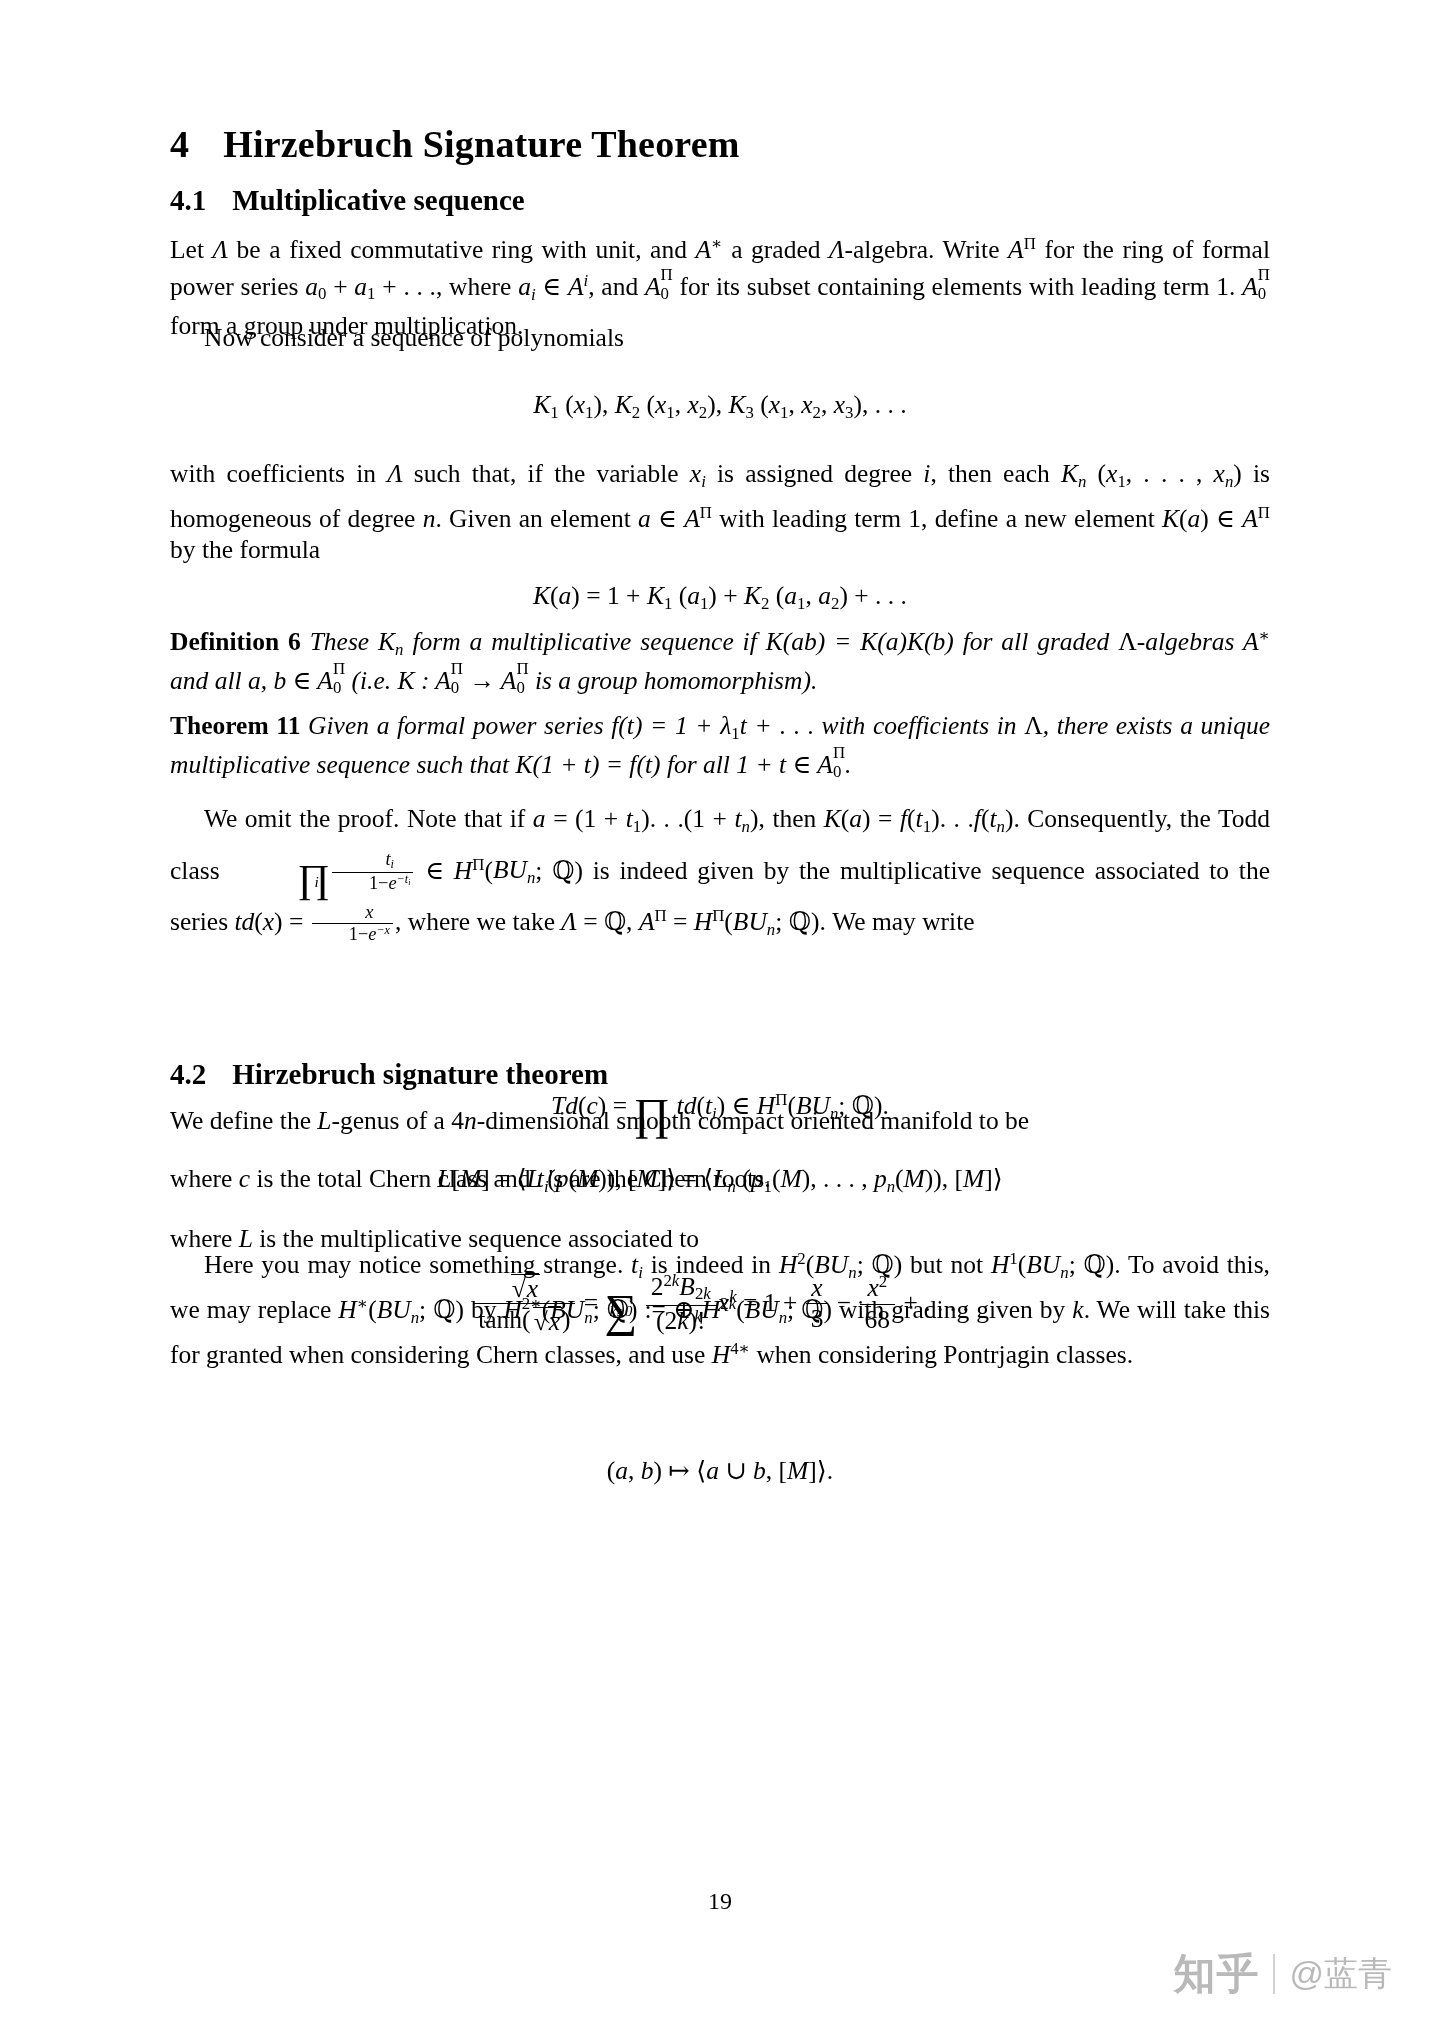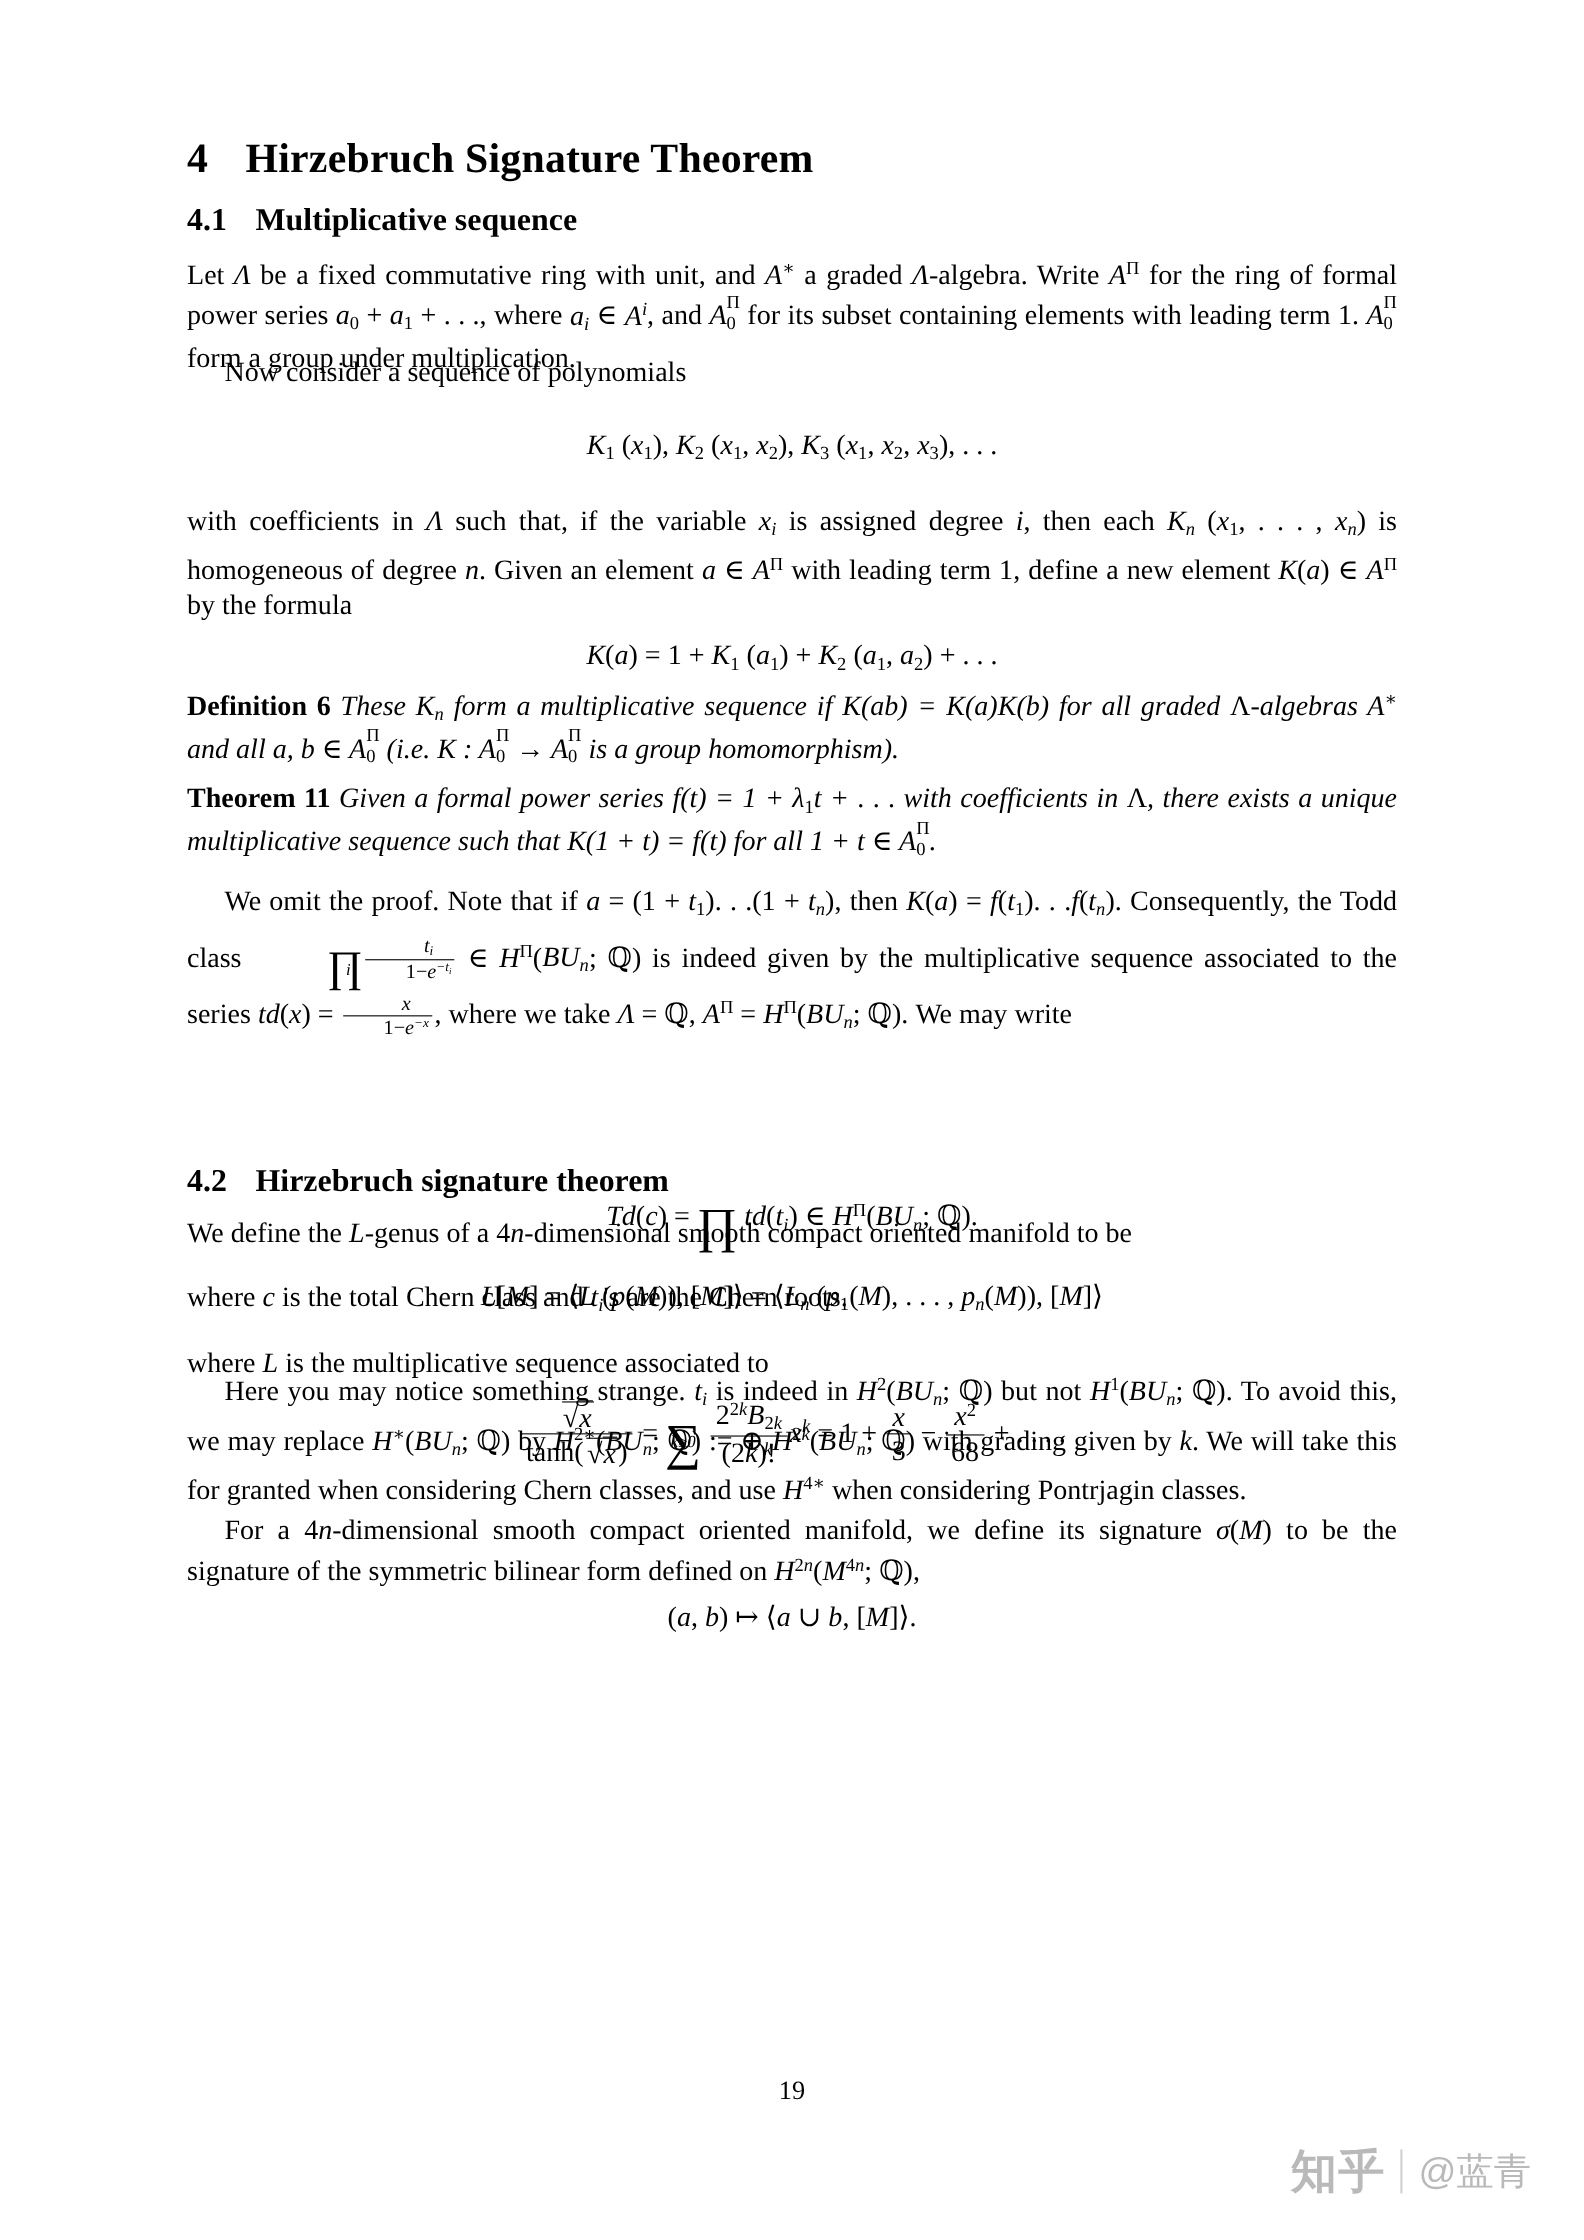--- a/index.html
+++ b/index.html
@@ -161,23 +161,20 @@
       <span class="num">2<sup class="sn">2<i class="m">k</i></sup><i class="m">B</i><sub class="sn">2<i class="m">k</i></sub></span>
       <span class="den">(2<i class="m">k</i>)!</span>
     </span><i class="m">x<sup class="s">k</sup></i>
     = 1 +
     <span class="frac bigfrac" style="font-size:1em;"><span class="num"><i class="m">x</i></span><span class="den">3</span></span>
     −
     <span class="frac bigfrac" style="font-size:1em;"><span class="num"><i class="m">x</i><sup class="sn">2</sup></span><span class="den">68</span></span>
     + <span class="up">. . . .</span>
   </div>
 
-  <p class="body indent" style="top:1375px;">
-    For a 4<i class="m">n</i>-dimensional smooth compact oriented manifold, we define its signature <i class="m">σ</i>(<i class="m">M</i>) to be the signature of the symmetric bilinear form defined on <i class="m">H</i><sup class="sn">2<i class="m">n</i></sup>(<i class="m">M</i><sup class="sn">4<i class="m">n</i></sup>; ℚ),
-  </p>
 
   <div class="eq" style="top:1455px;">
     (<i class="m">a</i><span class="up">,</span> <i class="m">b</i>) ↦ ⟨<i class="m">a</i> ∪ <i class="m">b</i><span class="up">,</span> [<i class="m">M</i>]⟩<span class="up">.</span>
   </div>
 
   <div class="pgnum">19</div>
 
 </div>
 
 <div class="watermark">

